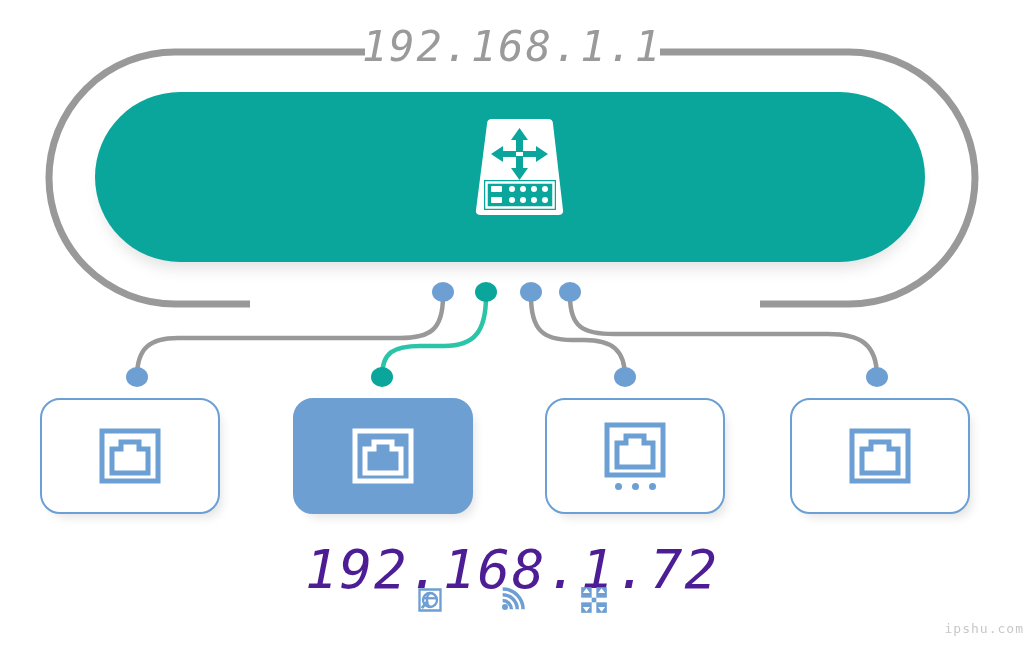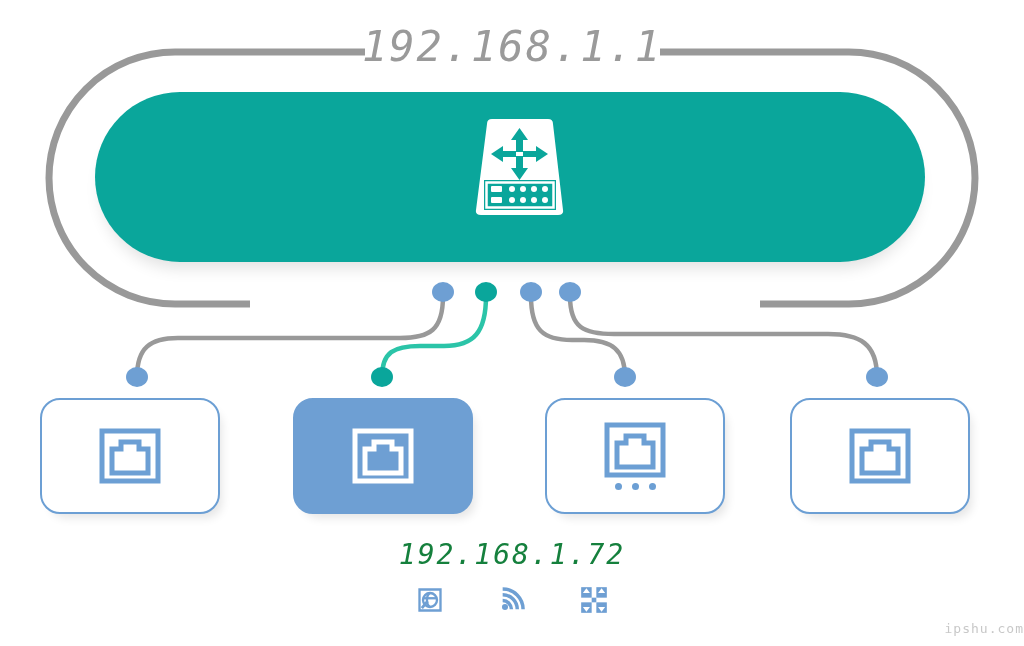--- a/index.html
+++ b/index.html
@@ -28,22 +28,22 @@
     letter-spacing: 2px;
     white-space: pre;
   }
   #router-ip {
     top: 22px;
     font-size: 42px;
     color: #9a9a9a;
   }
   #device-ip {
     top: 538px;
-    font-size: 28px;
-    color: #15803d;
+    font-size: 54px;
+    color: #4c1d95;
   }
   #watermark {
     position: absolute;
     right: 0;
     bottom: 10px;
     font-family: "DejaVu Sans Mono", "Liberation Mono", monospace;
     font-size: 13px;
     color: #c8c8c8;
     letter-spacing: 1px;
   }

